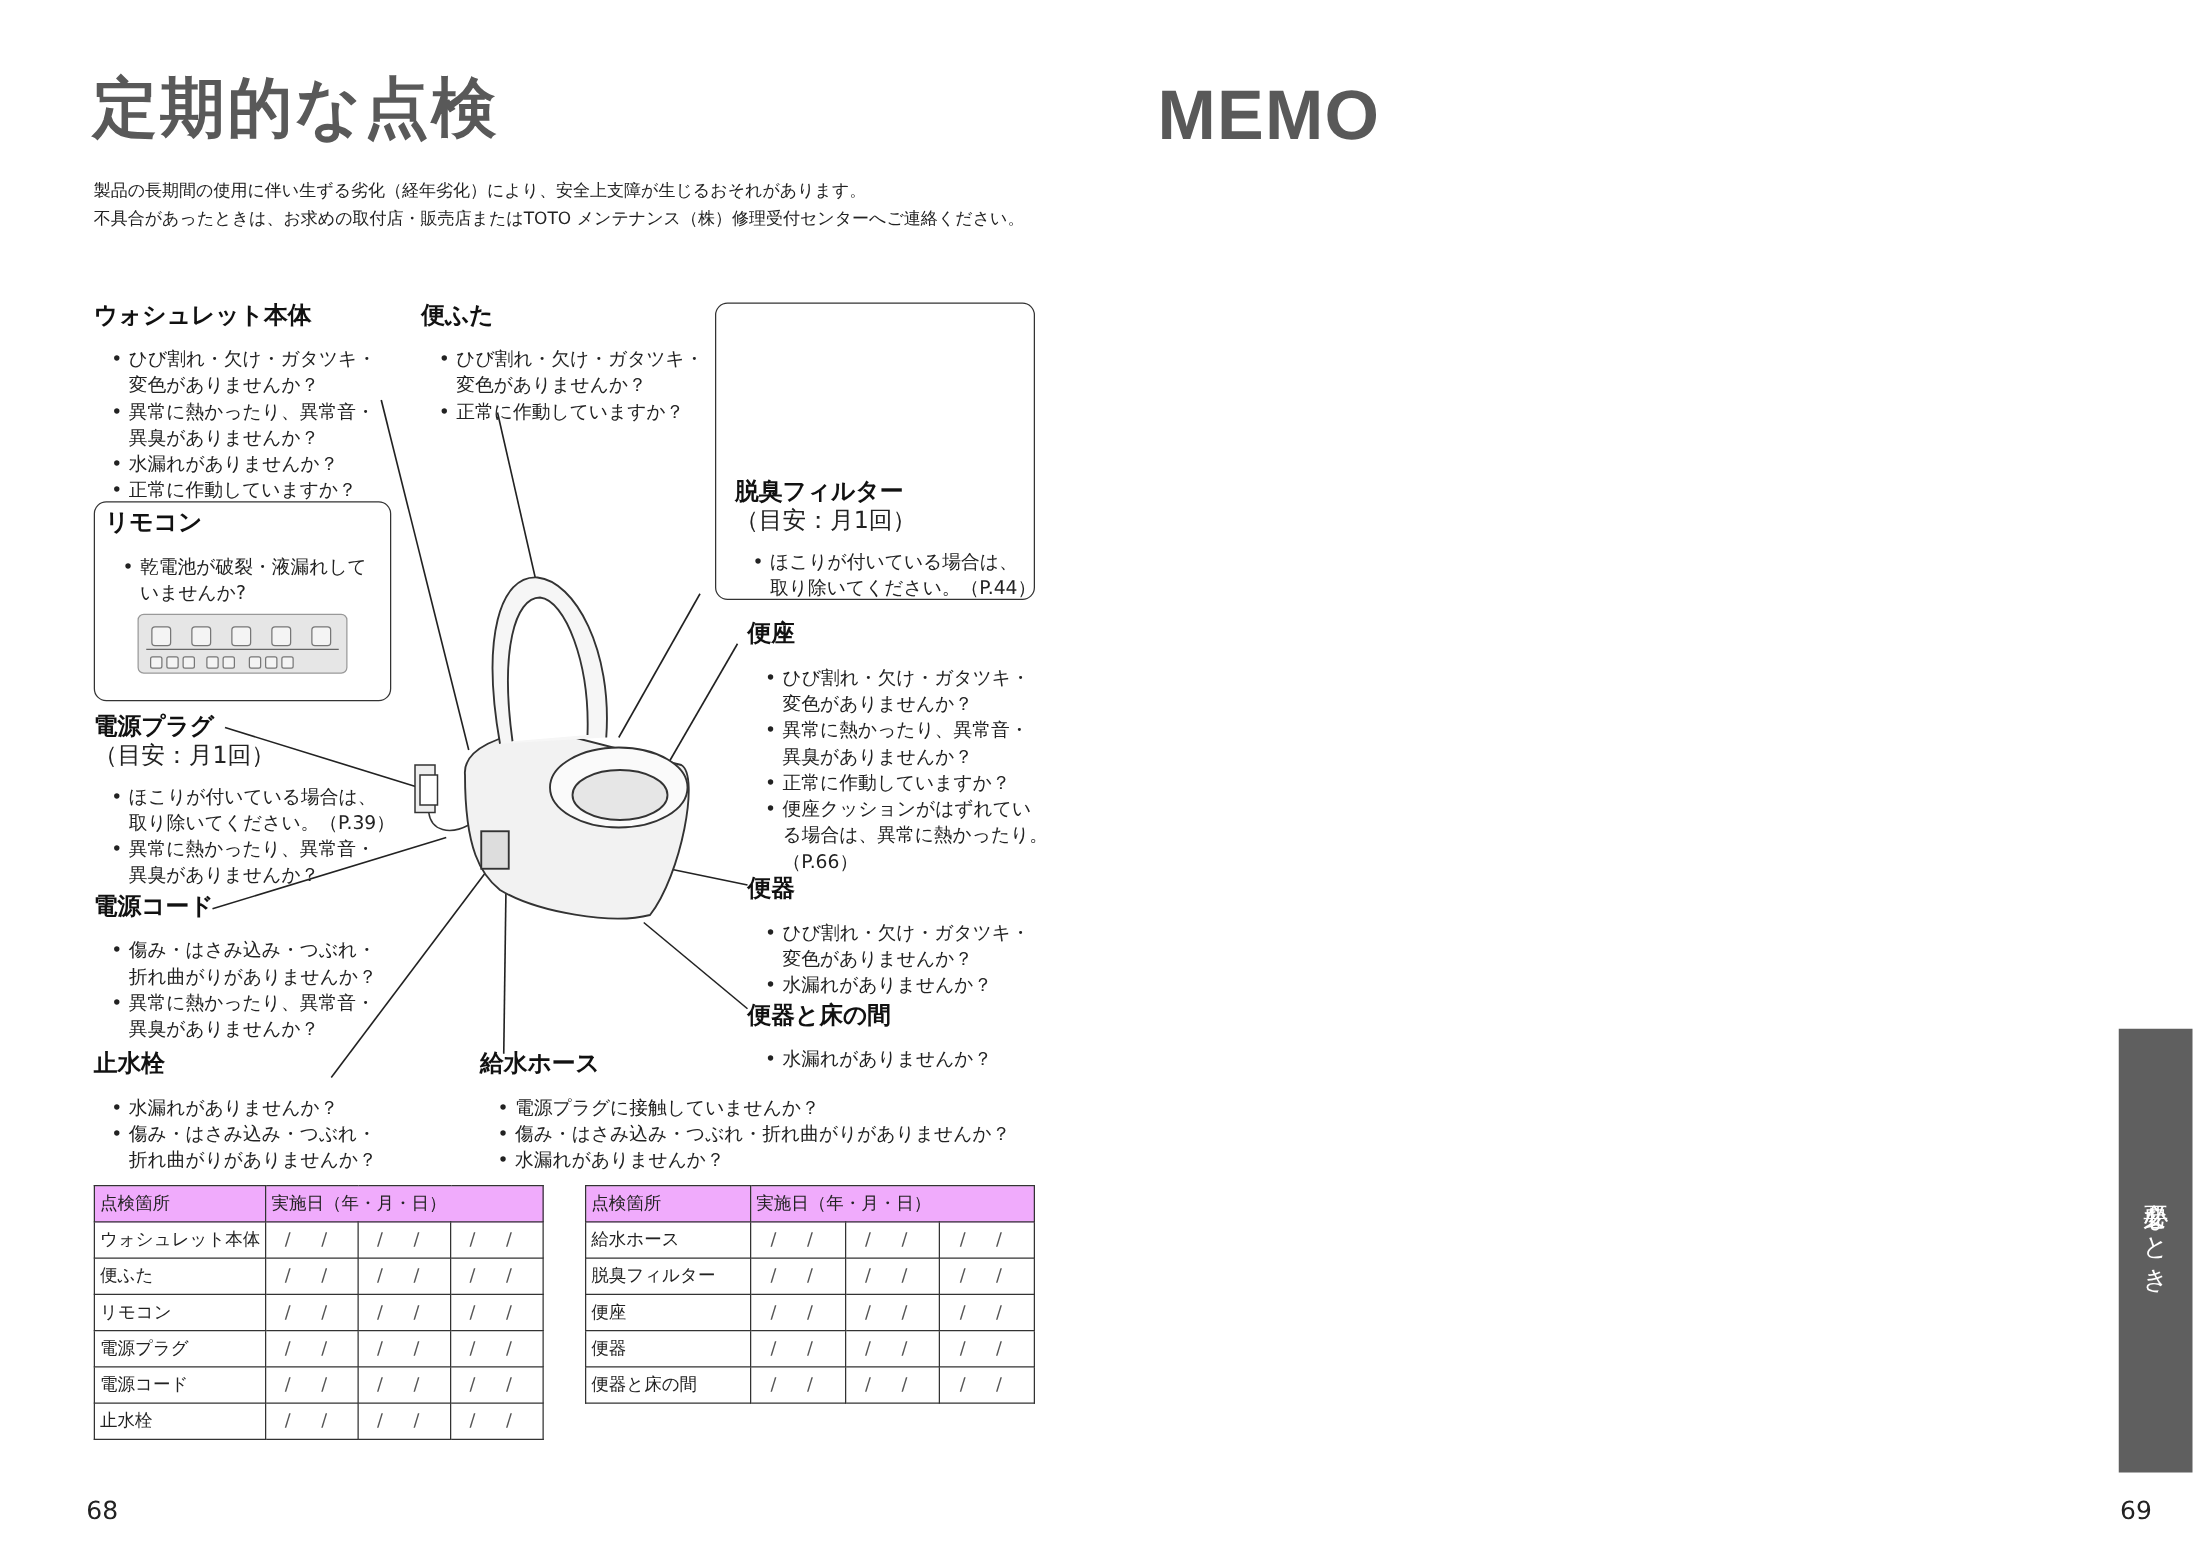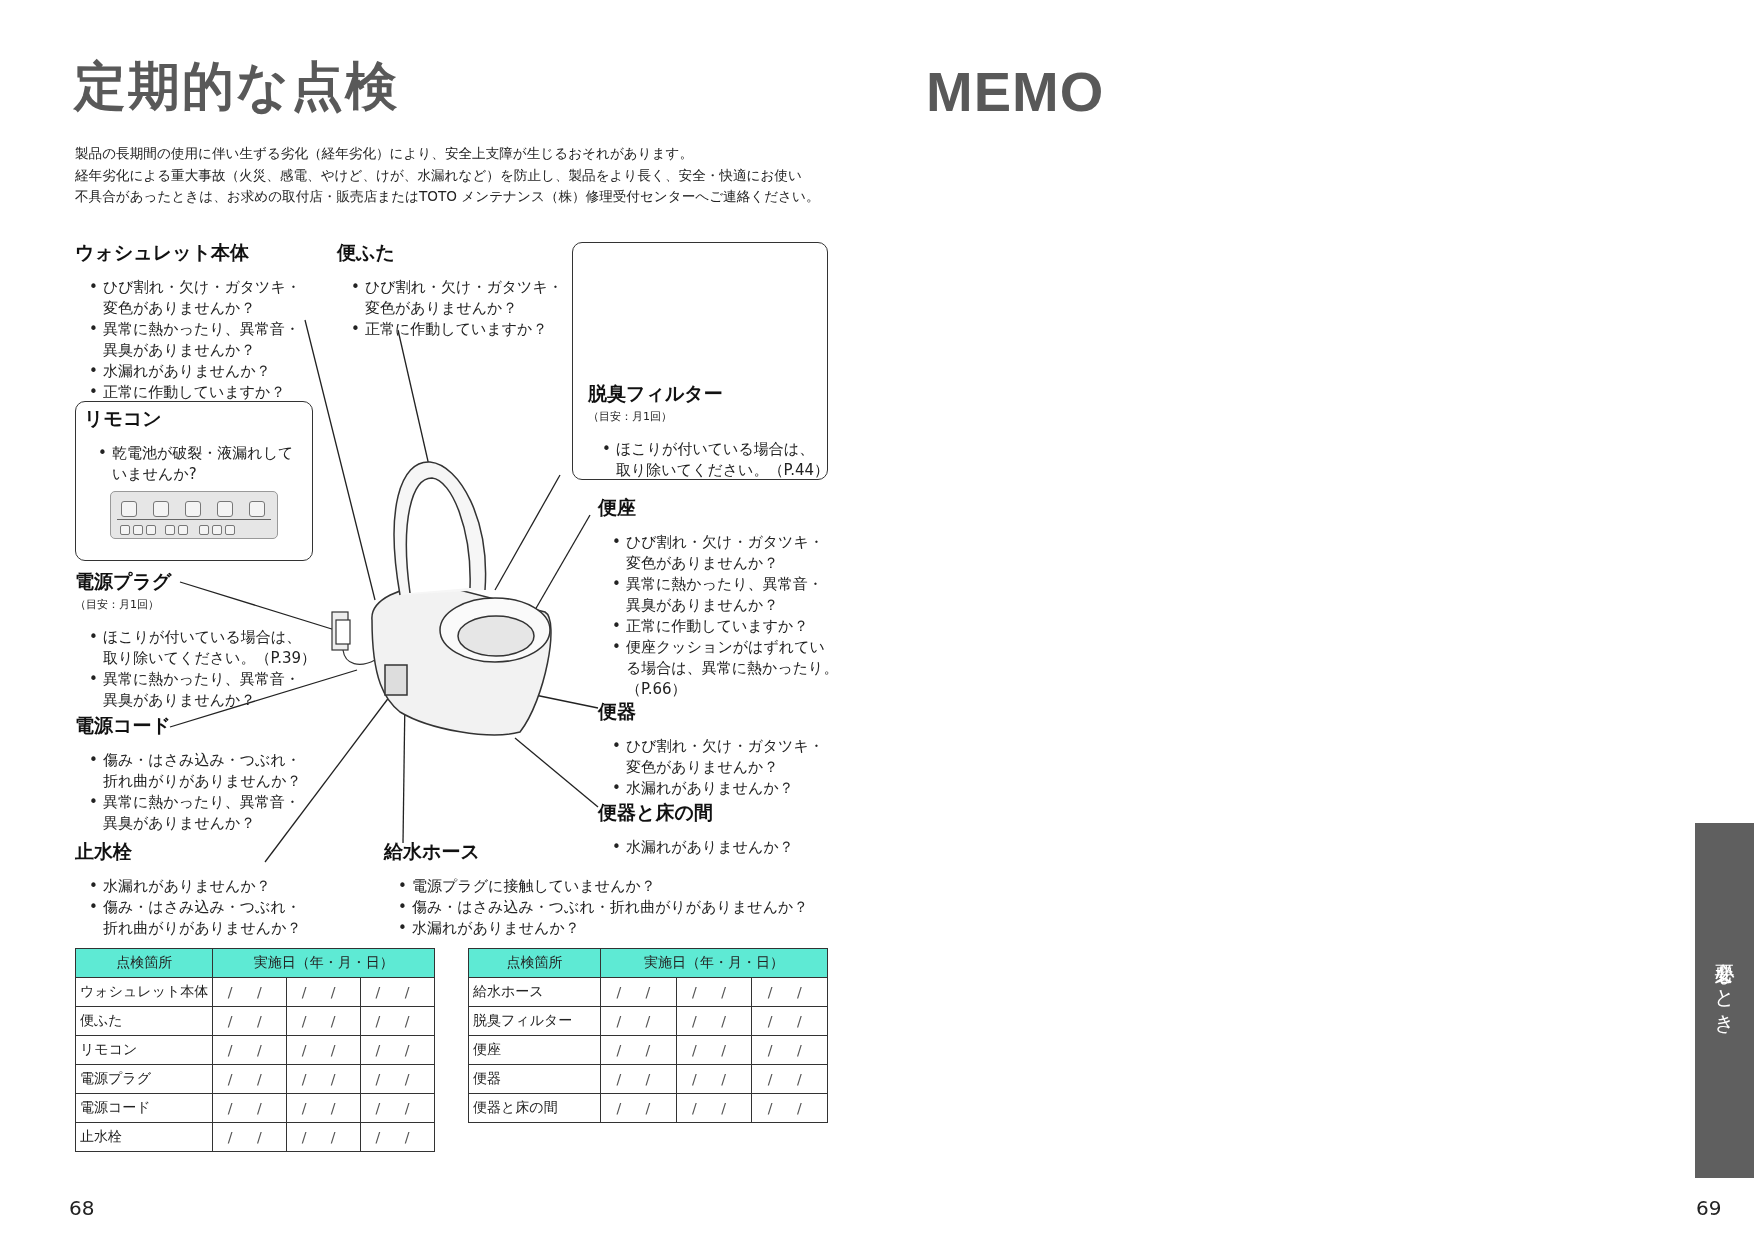--- a/index.html
+++ b/index.html
@@ -4,48 +4,47 @@
 <style>
   html, body { margin:0; padding:0; background:#fff; }
   body { width:1754px; height:1240px; position:relative; overflow:hidden;
          font-family:"DejaVu Sans", "Liberation Sans", sans-serif; color:#222; }
   .abs { position:absolute; }
   .title { left:74px; top:52px; font-size:52px; font-weight:bold; color:#595959; letter-spacing:2px; }
   .memo { left:926px; top:59px; font-size:56px; font-weight:bold; color:#595959; font-family:"Liberation Sans", sans-serif; letter-spacing:1px; }
   .intro { left:75px; top:143px; width:760px; font-size:13.6px; line-height:21.5px; color:#222; }
   .intro p { margin:0; white-space:nowrap; }
   .sec h3 { margin:0; font-size:19px; font-weight:bold; color:#111; line-height:26px; white-space:nowrap; }
-  .sec .sub { font-size:11px; line-height:21px; color:#222; }
+  .sec .sub { font-size:19px; line-height:21px; color:#222; }
   .sec ul { list-style:none; margin:12px; padding:0; }
   .sec li { position:relative; padding-left:16px; font-size:15px; line-height:21px; color:#222; white-space:pre-line; }
   .sec li::before { content:"•"; position:absolute; left:2px; top:0; }
   .box { border:1.5px solid #333; border-radius:10px; background:#fff; }
   .remote { left:110px; top:491px; width:166px; height:46px; background:#e6e6e6; border:1.5px solid #999; border-radius:5px; }
   .remote .big { position:absolute; top:9px; width:14px; height:14px; border:1.2px solid #777; background:#f4f4f4; border-radius:3px; }
   .remote .line { position:absolute; left:6px; right:6px; top:27px; border-top:1.2px solid #666; }
   .remote .sm { position:absolute; top:33px; width:8px; height:8px; border:1px solid #777; background:#f4f4f4; border-radius:2px; }
   table.check { position:absolute; border-collapse:collapse; font-size:14px; color:#222; }
   table.check th, table.check td { border:1.2px solid #333; height:28px; padding:0 4px; }
-  table.check th { background:#5eead4; font-weight:normal; text-align:center; }
+  table.check th { background:#f0abfc; font-weight:normal; text-align:left; }
   table.check td.name { text-align:left; white-space:nowrap; }
   table.check td.date { text-align:center; color:#555; letter-spacing:10px; width:66px; }
   .tab { left:1695px; top:823px; width:59px; height:355px; background:#5f5f5f; }
   .tab span { position:absolute; left:17px; top:124px; writing-mode:vertical-rl; color:#fff; font-size:20px; letter-spacing:2px; }
   .pnum { font-size:20px; color:#222; }
   svg.ill { position:absolute; left:0; top:0; }
 </style>
 </head>
 <body>
 
 <div class="abs title">定期的な点検</div>
 <div class="abs memo">MEMO</div>
 
 <div class="abs intro">
   <p>製品の長期間の使用に伴い生ずる劣化（経年劣化）により、安全上支障が生じるおそれがあります。</p>
-  <p>経年劣化による重大事故（火災、感電、やけど、けが、水漏れなど）を防止し、製品をより長く、安全・快適にお使い</p>
   <p>不具合があったときは、お求めの取付店・販売店またはTOTO メンテナンス（株）修理受付センターへご連絡ください。</p>
 </div>
 
 <svg class="ill" width="1754" height="1240">
   <g stroke="#222" stroke-width="1.3" fill="none">
 
     <line x1="305" y1="320" x2="375" y2="600"></line>
     <line x1="398" y1="330" x2="430" y2="470"></line>
     <line x1="560" y1="475" x2="495" y2="590"></line>
     <line x1="590" y1="515" x2="535" y2="610"></line>

